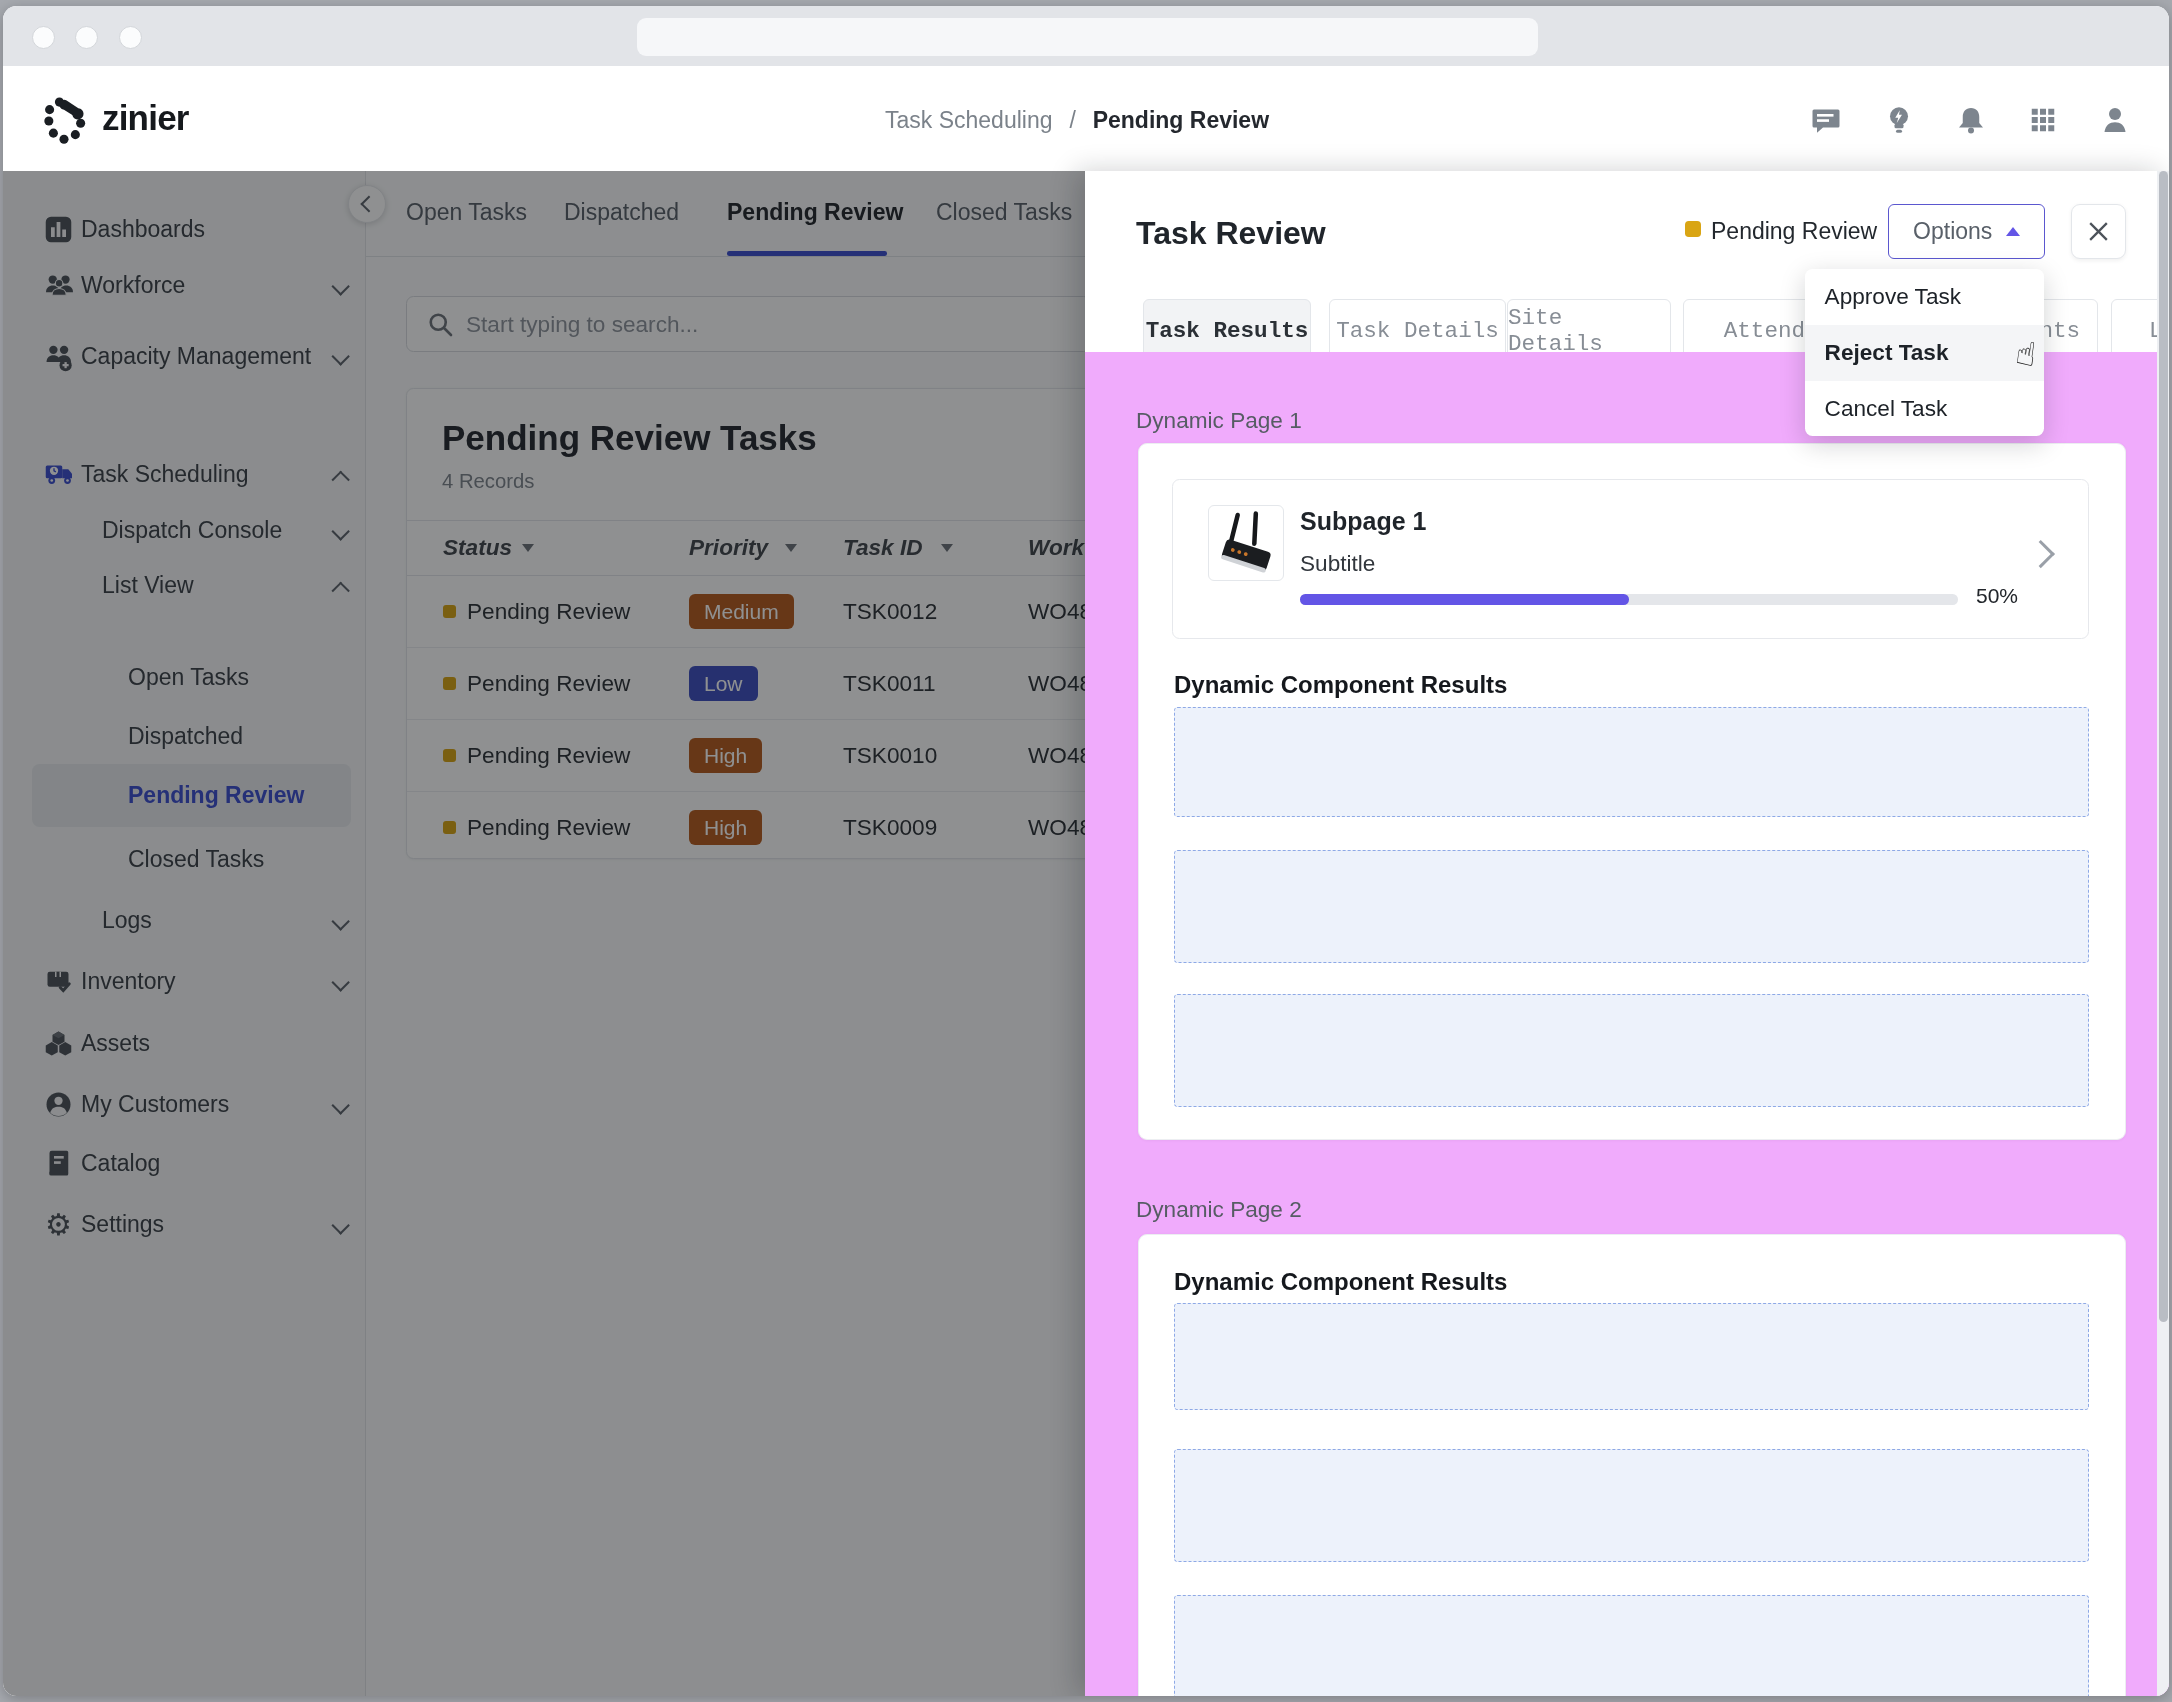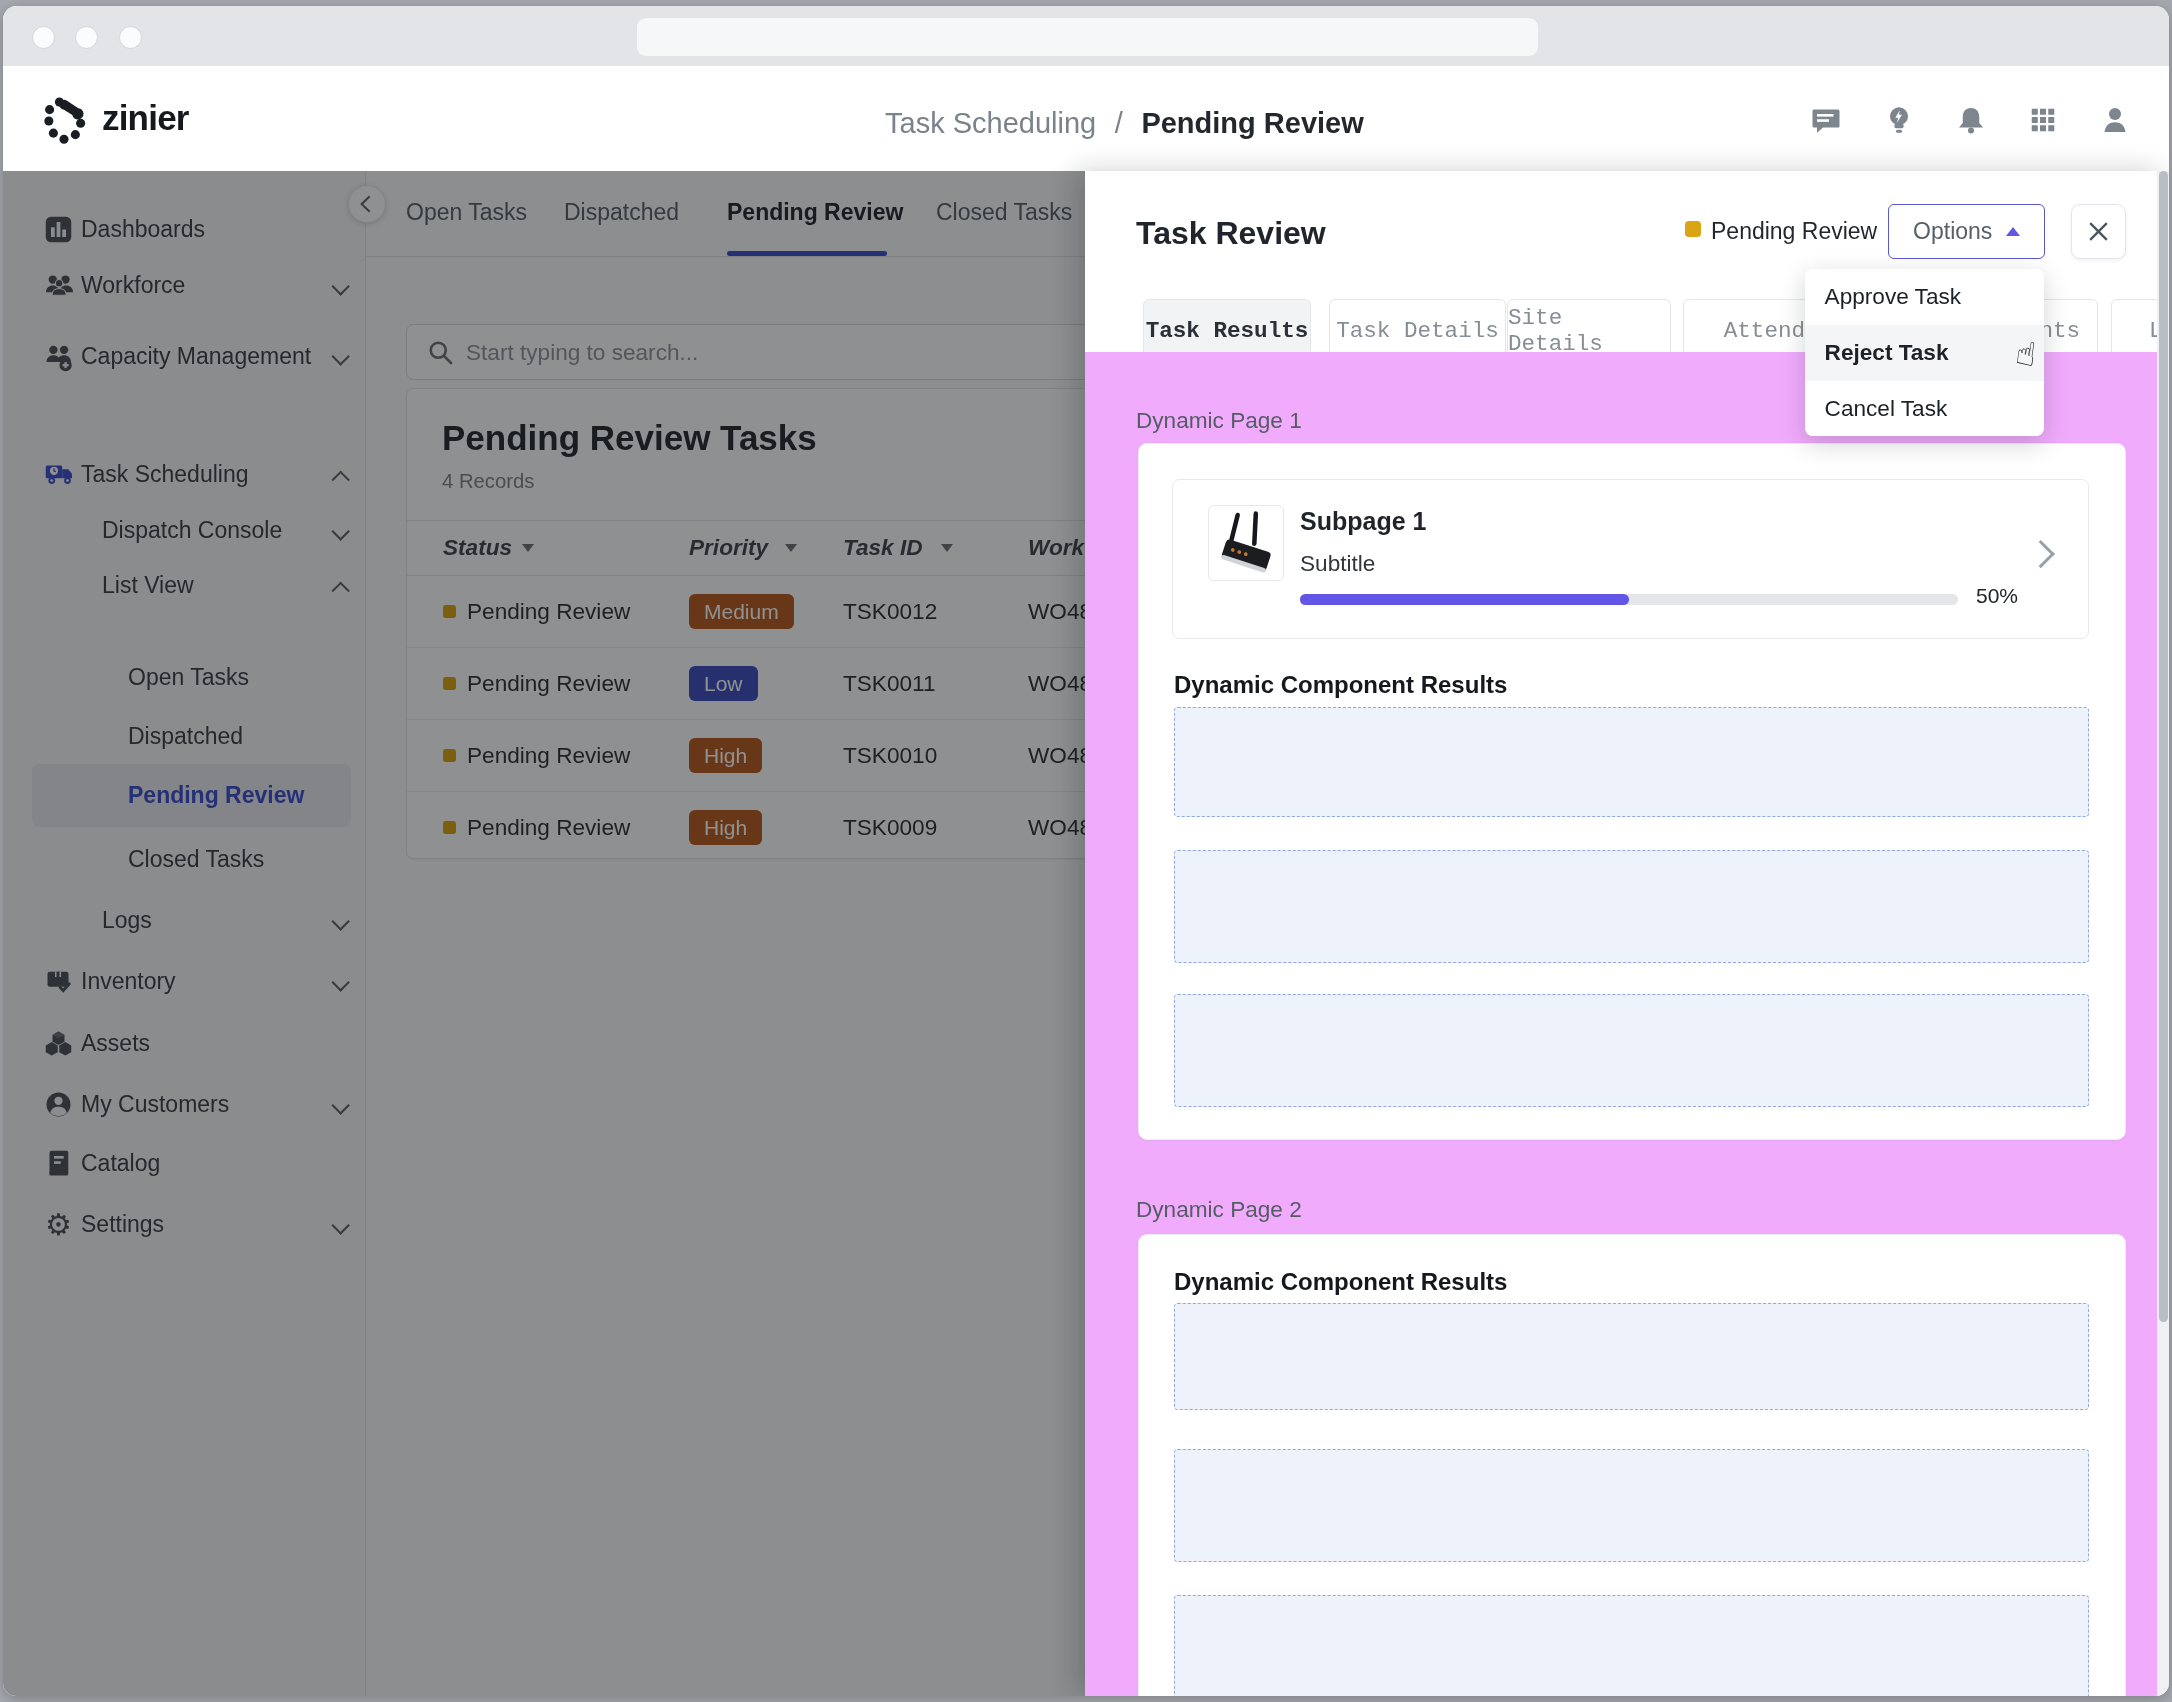--- a/index.html
+++ b/index.html
@@ -11,21 +11,21 @@
   
   .titlebar{position:absolute;left:0;top:0;right:0;height:60px;background:#e2e4e8;}
   .traffic{position:absolute;top:19.6px;width:21px;height:21px;border-radius:50%;
     background:#fbfcfd;border:0.8px solid #d3d6da;}
   .urlbar{position:absolute;left:634px;top:12px;width:901px;height:38px;border-radius:9px;
     background:#f6f7f9;}
   
   .appheader{position:absolute;left:0;top:60px;right:0;height:105px;background:#fff;
     border-bottom:0.8px solid #eceef1;}
   .logo-text{font-size:35px;font-weight:700;color:#16191d;letter-spacing:-0.8px;}
-  .crumb{font-size:29px;}
+  .crumb{font-size:23px;}
   .hicon{position:absolute;top:39px;width:30px;height:30px;}
   
   .content{position:absolute;left:0;top:165px;right:0;bottom:0;}
   
   .sidebar{position:absolute;left:0;top:0;width:362px;bottom:0;background:#f7f8f9;
     border-right:0.8px solid #e1e3e7;}
   .nav-item{position:absolute;left:0;width:100%;height:63px;display:flex;align-items:center;}
   .nav-label{font-size:23px;color:#3c4249;}
   .nav-ico{position:absolute;left:42px;width:27px;height:27px;}
   .lvl1 .nav-label{margin-left:78px;}
@@ -41,21 +41,21 @@
     background:#fff;border:0.8px solid #e6e8eb;box-shadow:0 1.5px 6px rgba(0,0,0,.15);z-index:5;}
   .collapse-btn i{position:absolute;left:14.3px;top:12px;width:9.8px;height:9.8px;
     border-left:2.3px solid #5d636b;border-bottom:2.3px solid #5d636b;transform:rotate(45deg);}
   
   .mainarea{position:absolute;left:363px;top:0;right:0;bottom:0;background:#fbfcfd;}
   .mtabs{position:absolute;left:0;top:0;right:0;height:85px;border-bottom:1.5px solid #e0e3e7;background:#fbfcfd;}
   .mtab{position:absolute;top:0;height:83px;display:flex;align-items:center;font-size:23px;color:#596069;}
   .mtab.active{color:#23272d;font-weight:600;}
   .munder{position:absolute;top:80px;height:4.5px;background:#3b4ecf;border-radius:2.3px;}
   .searchbox{position:absolute;left:40px;top:125px;width:683px;height:54px;background:#fff;
-    border:0.8px solid #d8dbe0;border-radius:7.5px;margin-top:28px;}
+    border:0.8px solid #d8dbe0;border-radius:7.5px;}
   .searchbox input{position:absolute;left:57px;top:0;width:602px;height:53px;border:0;outline:none;
     font-size:22.6px;color:#464c54;background:transparent;font-family:"Liberation Sans",sans-serif;}
   .searchbox input::placeholder{color:#8f959d;}
   .tablecard{position:absolute;left:40px;top:217px;width:737px;height:469px;background:#fff;
     border:0.8px solid #e3e6ea;border-radius:7.5px;box-shadow:0 0.8px 2.3px rgba(0,0,0,.05);overflow:hidden;}
   .t-title{position:absolute;left:35px;top:29px;font-size:35px;font-weight:600;color:#262a30;}
   .t-records{position:absolute;left:35px;top:81px;font-size:20.3px;color:#7e858d;}
   .t-headrow{position:absolute;left:0;top:131px;width:100%;height:54px;border-top:0.8px solid #e3e6ea;
     border-bottom:0.8px solid #e3e6ea;font-style:italic;}
   .t-h{position:absolute;top:13.5px;font-size:22.6px;font-weight:700;color:#41464d;}

